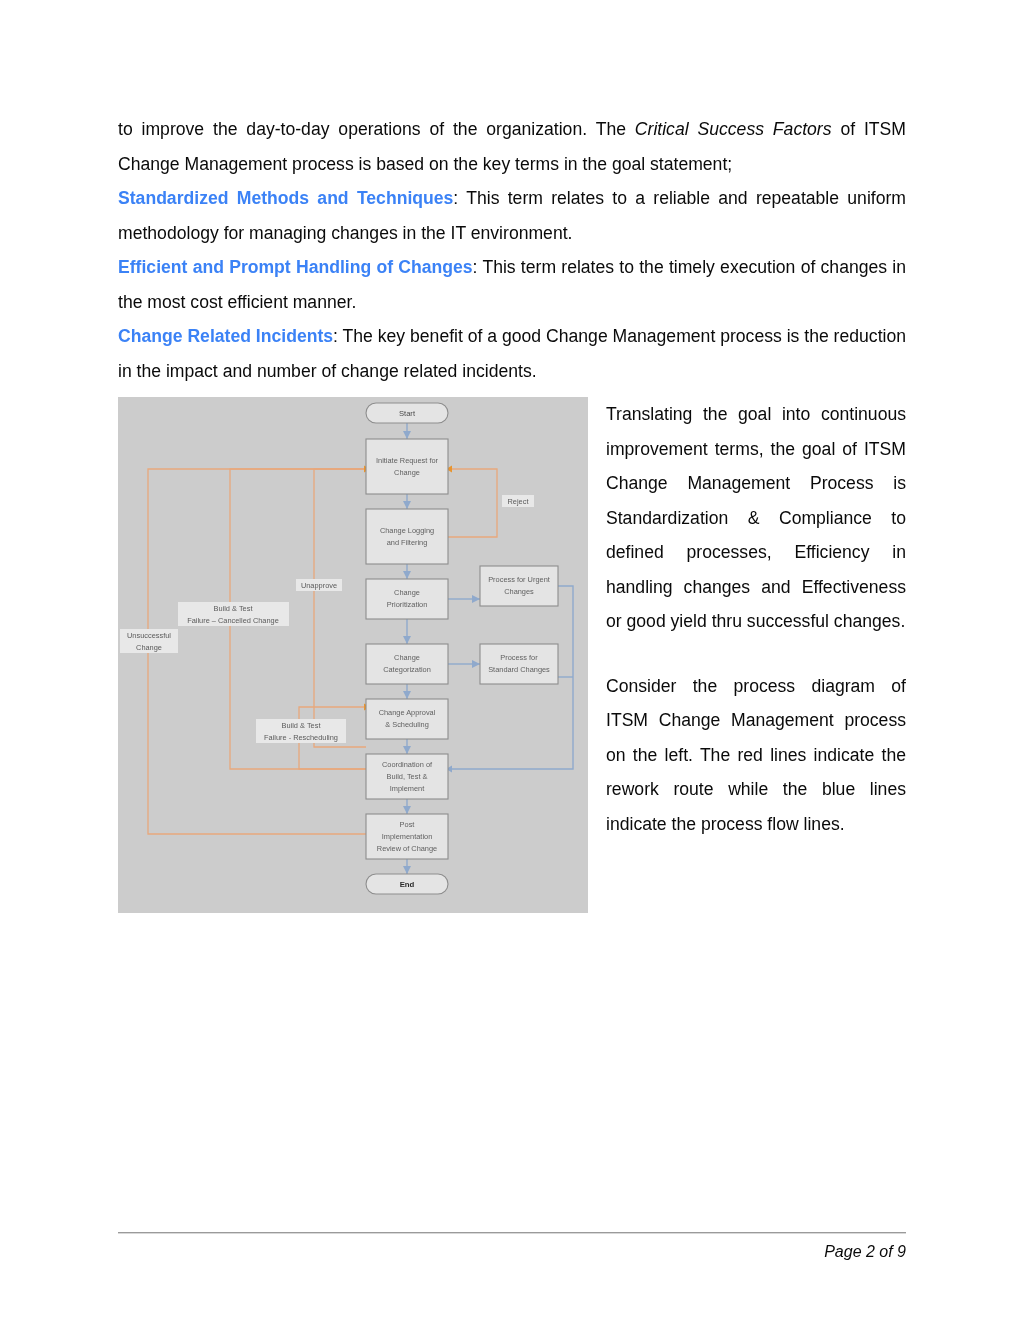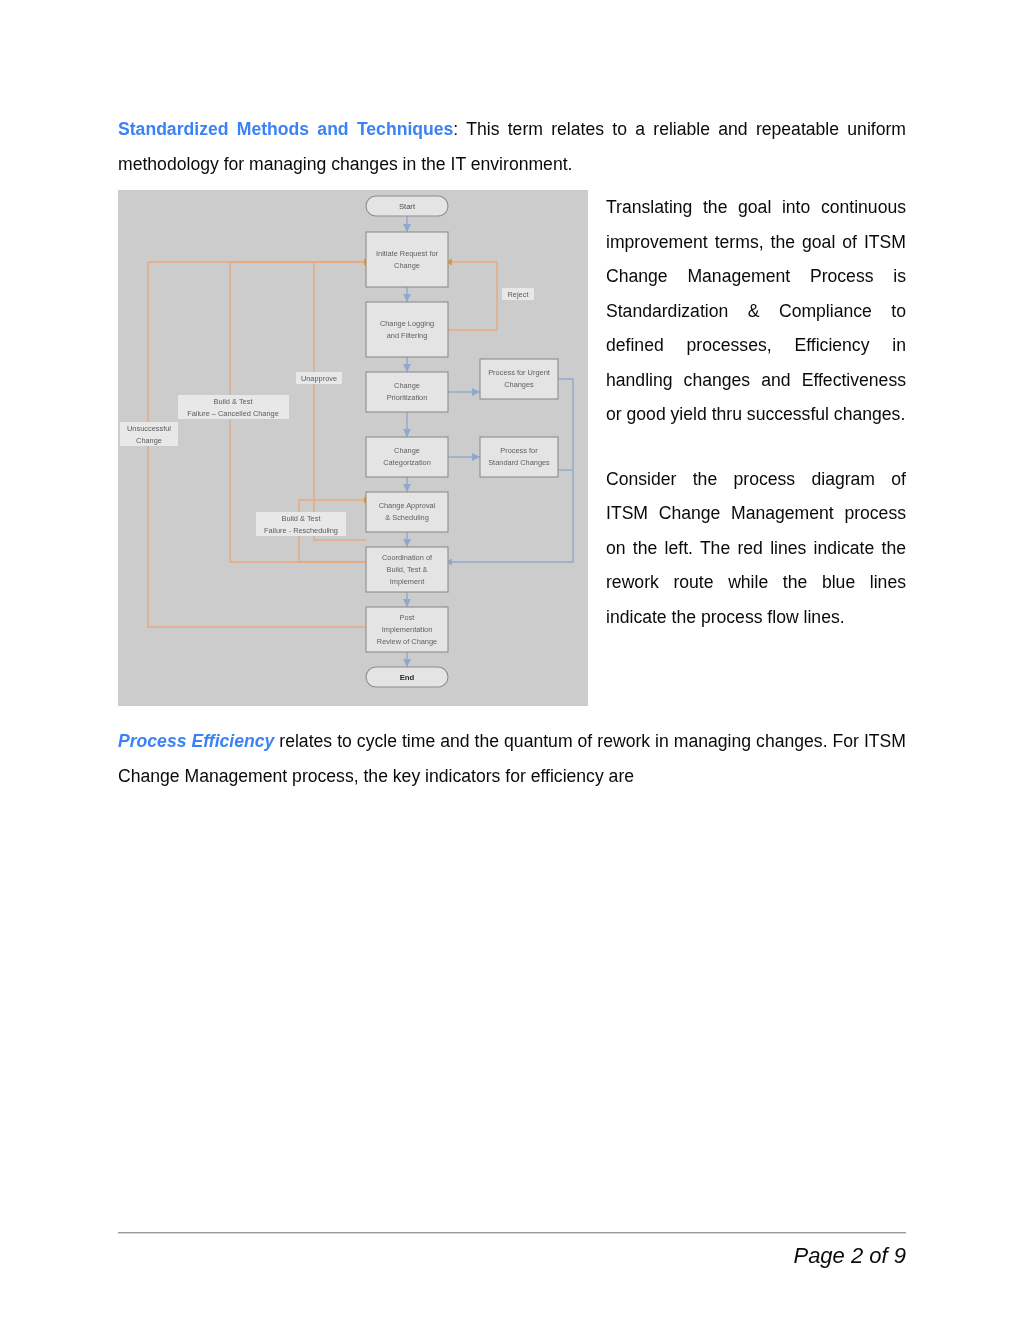--- a/index.html
+++ b/index.html
@@ -89,36 +89,39 @@
     height: 0;
     border-top: 1.2px solid #9a9a9a;
     border-bottom: 1.2px solid #d8d8d8;
   }
   .footer-text {
     position: absolute;
     left: 118px;
     top: 1243px;
     width: 788px;
     text-align: right;
-    font-size: 22px;
+    font-size: 16px;
     font-style: italic;
     color: #0a0a0a;
   }
 </style>
 </head>
 <body>
 
 <div class="page">
 
   <div class="content">
 
+    <p><span>to improve the day-to-day operations of the organization. The </span><span class="ital">Critical Success Factors</span><span> of ITSM Change Management process is based on the key terms in the goal statement;</span></p>
 
     <p><span class="accent">Standardized Methods and Techniques</span><span>: This term relates to a reliable and repeatable uniform methodology for managing changes in the IT environment.</span></p>
 
-
+    <p><span class="accent">Efficient and Prompt Handling of Changes</span><span>: This term relates to the timely execution of changes in the most cost efficient manner.</span></p>
+
+    <p><span class="accent">Change Related Incidents</span><span>: The key benefit of a good Change Management process is the reduction in the impact and number of change related incidents.</span></p>
 
     <div class="para-gap"></div>
 
     <div class="figure">
       <svg width="470" height="516" viewBox="0 0 470 516" xmlns="http://www.w3.org/2000/svg">
         <defs>
           <marker id="arrB" markerWidth="7" markerHeight="7" refX="6" refY="3" orient="auto">
             <path d="M0,0 L6,3 L0,6 z" fill="#8fa9cc"></path>
           </marker>
           <marker id="arrO" markerWidth="7" markerHeight="7" refX="6" refY="3" orient="auto">
@@ -265,20 +268,19 @@
       <div class="blockgap"></div>
       <p>Consider the process diagram of ITSM Change Management process on the left. The red lines indicate the rework route while the blue lines indicate the process flow lines.</p>
     </div>
 
     <div class="clear"></div>
 
     <div class="para-gap"></div>
     <div class="para-gap"></div>
 
 
-    <p><span class="accent ital">Process Efficiency</span><span> relates to cycle time and the quantum of rework in managing changes. For ITSM Change Management process, the key indicators for efficiency are</span></p>
 
   </div>
 
   <div class="footer-rule"></div>
   <div class="footer-text">Page 2 of 9</div>
 
 </div>
 
 </body></html>

